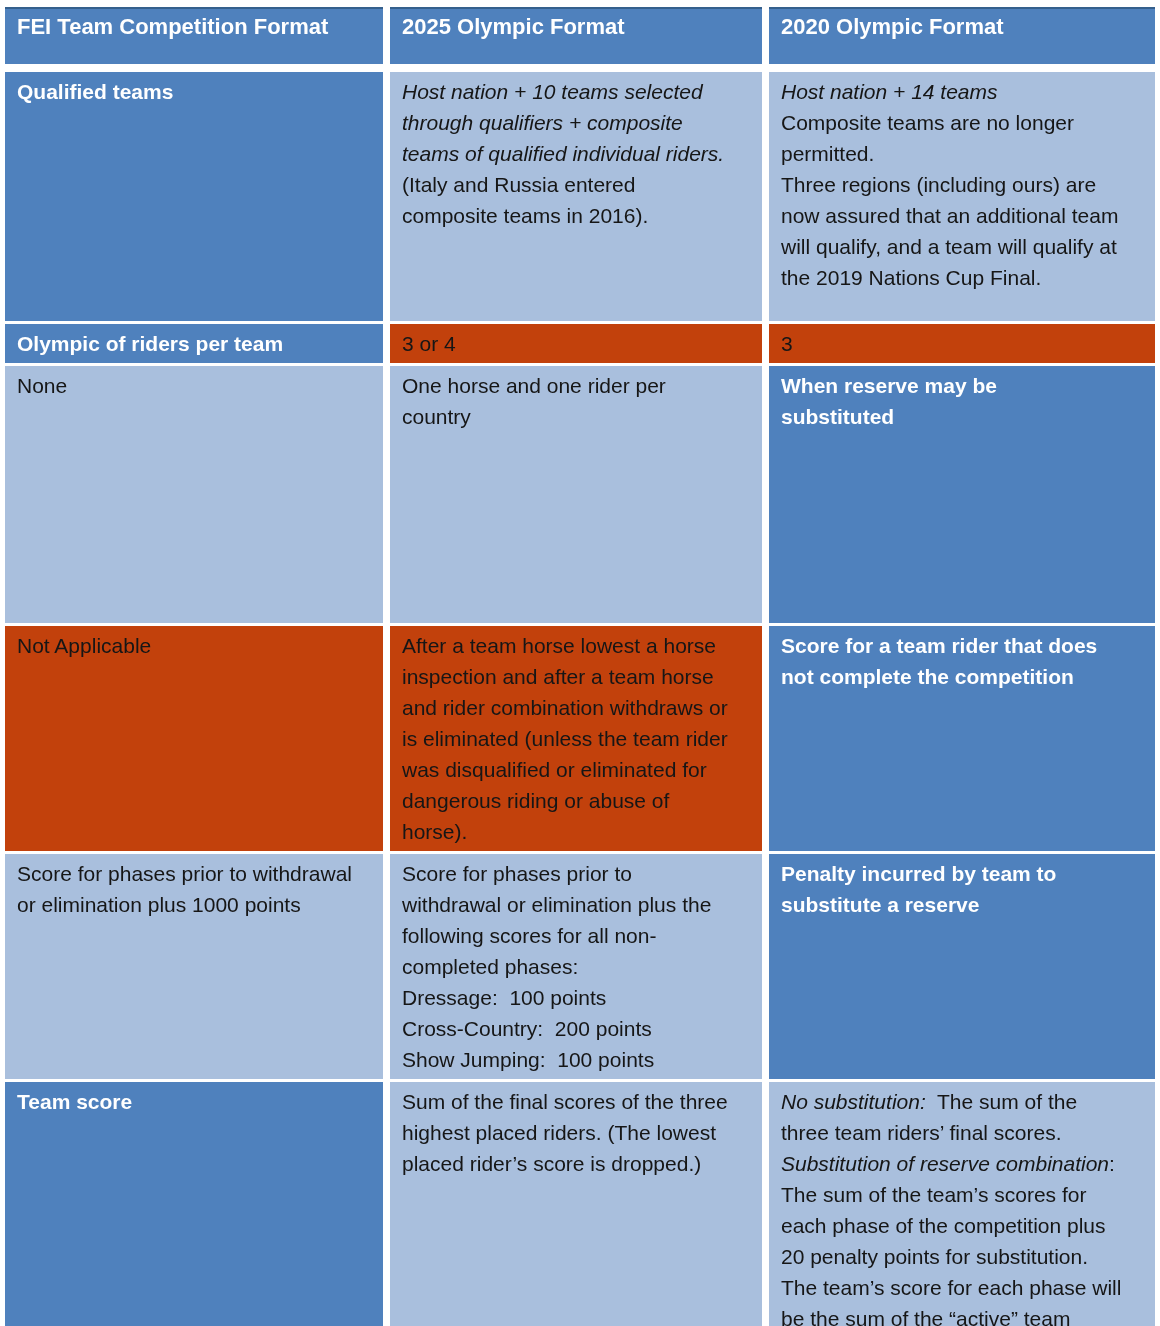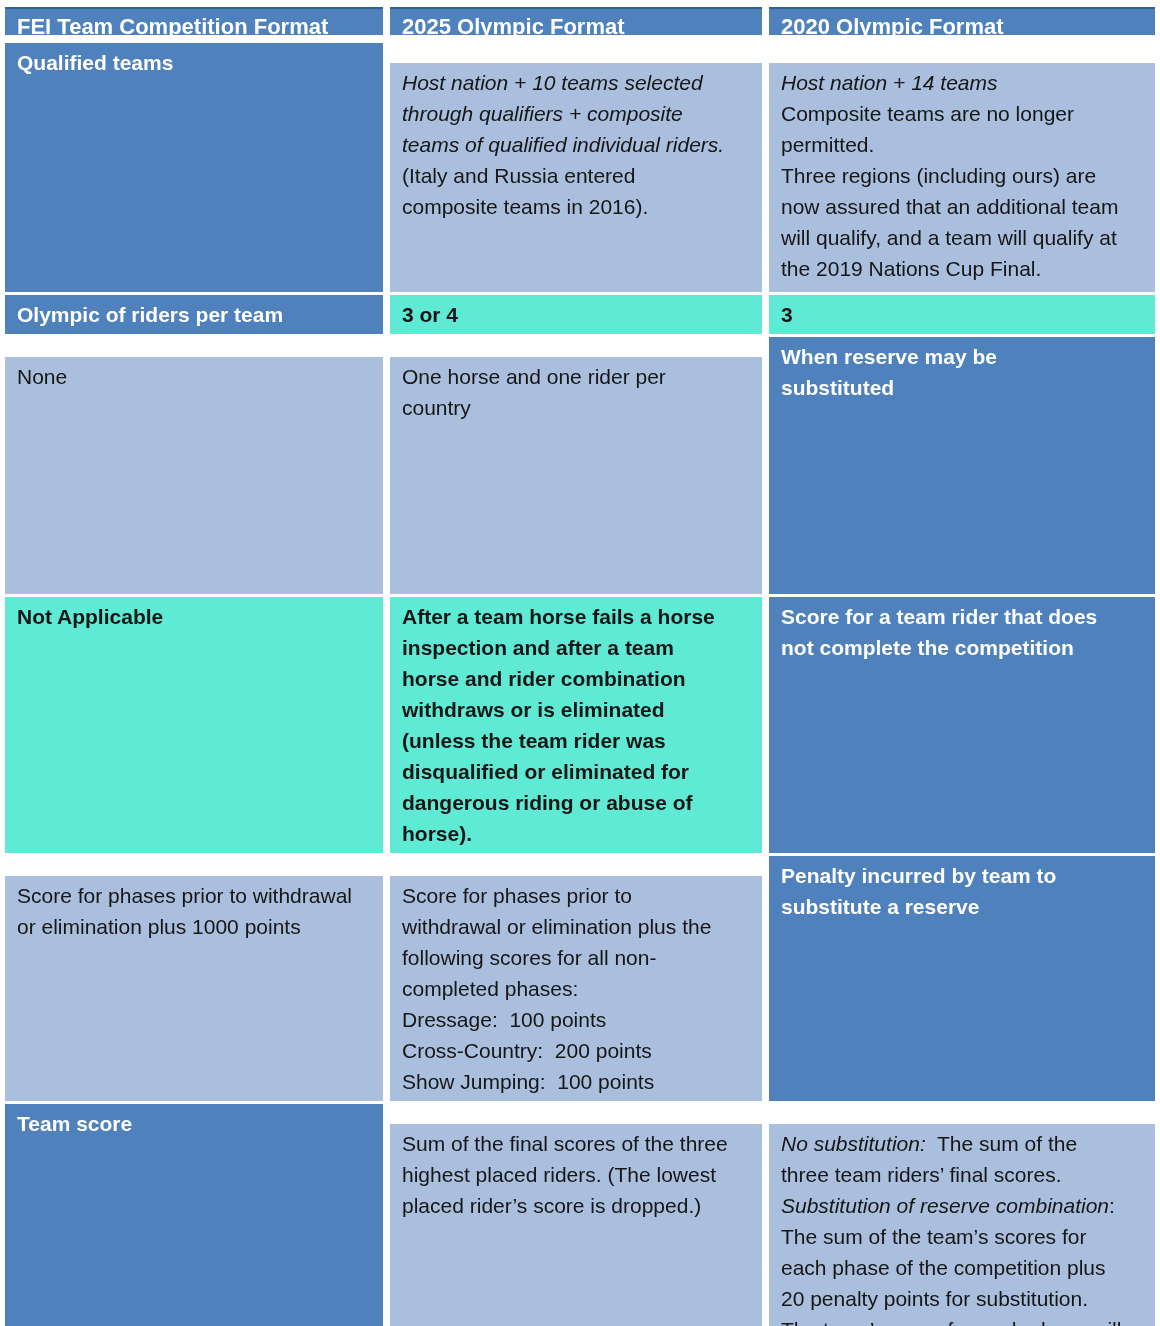--- a/index.html
+++ b/index.html
@@ -22,42 +22,42 @@
   .cell { box-sizing: border-box; }
   .head {
     background: #4F81BD;
     color: #ffffff;
     font-weight: bold;
     font-size: 22px;
     line-height: 32px;
     padding: 2px 8px 2px 12px;
     margin-bottom: 5px;
     border-top: 2px solid #35608D;
-    height: 28px;
+    height: 57px;
     white-space: nowrap;
     overflow: hidden;
   }
   .label {
     background: #4F81BD;
     color: #ffffff;
     font-weight: bold;
     font-size: 21px;
     line-height: 31px;
     padding: 4px 8px 4px 12px;
     white-space: pre-wrap;
   }
   .body-cell {
     font-size: 21px;
     line-height: 31px;
     padding: 4px 28px 4px 12px;
     white-space: pre-wrap;
     color: #161616;
   }
-  .dark  { background: #A9BFDD; margin-top: 20px; }
-  .light { background: #5eead4; font-weight: bold; }
+  .dark  { background: #A9BFDD; }
+  .light { background: #c2410c; }
   .para  { margin: 0; }
   .it    { font-style: italic; }
   
   .rh1 { min-height: 249px; padding-left: 12px; }
   .rh2 { min-height: 30px; }
   .rh3 { min-height: 65px; }
   .rh4 { min-height: 257px; }
   .rh5 { min-height: 223px; }
   .rh6 { min-height: 59px; }
   .rh7 { min-height: 355px; }
@@ -78,21 +78,21 @@
   <div class="cell label rh2">Olympic of riders per team</div>
   <div class="cell body-cell light"><p class="para"><span>3 or 4</span></p></div>
   <div class="cell body-cell light"><p class="para"><span>3</span></p></div>
 
   <div class="cell body-cell dark"><p class="para"><span>None</span></p></div>
   <div class="cell body-cell dark"><p class="para"><span>One horse and one rider per country</span></p></div>
 
   <div class="cell label rh4">When reserve may be
 substituted</div>
   <div class="cell body-cell light"><p class="para"><span>Not Applicable</span></p></div>
-  <div class="cell body-cell light"><p class="para"><span>After a team horse fails a horse inspection and after a team horse and rider combination withdraws or is eliminated (unless the team rider was disqualified or eliminated for dangerous riding or abuse of horse).</span></p></div>
+  <div class="cell body-cell light"><p class="para"><span>After a team horse lowest a horse inspection and after a team horse and rider combination withdraws or is eliminated (unless the team rider was disqualified or eliminated for dangerous riding or abuse of horse).</span></p></div>
 
   <div class="cell label rh5">Score for a team rider that does
 not complete the competition</div>
   <div class="cell body-cell dark"><p class="para"><span>Score for phases prior to withdrawal or elimination plus 1000 points</span></p></div>
   <div class="cell body-cell dark"><p class="para"><span>Score for phases prior to withdrawal or elimination plus the following scores for all non-completed phases:</span></p><p class="para"><span>Dressage:  100 points</span></p><p class="para"><span>Cross-Country:  200 points</span></p><p class="para"><span>Show Jumping:  100 points</span></p></div>
 
   <div class="cell label rh6">Penalty incurred by team to
 substitute a reserve</div>
 
   <div class="cell label rh7">Team score</div>

